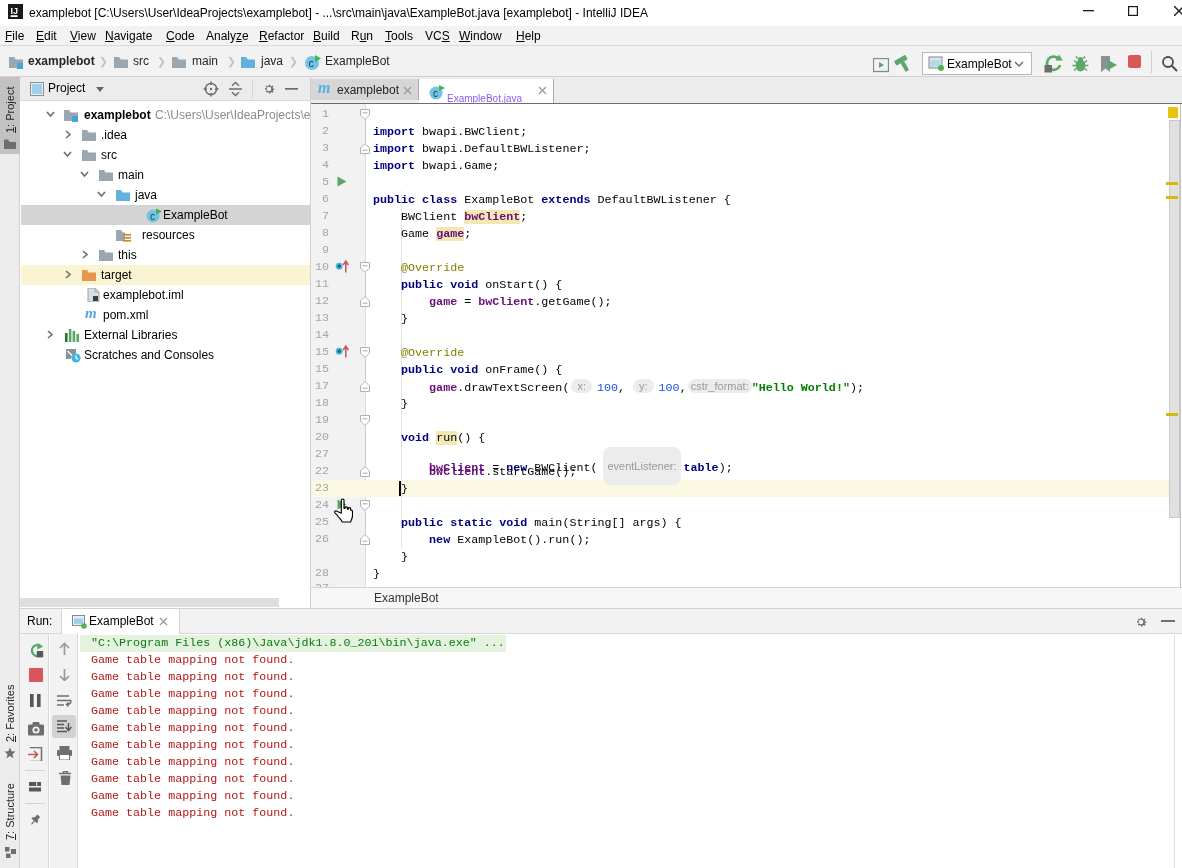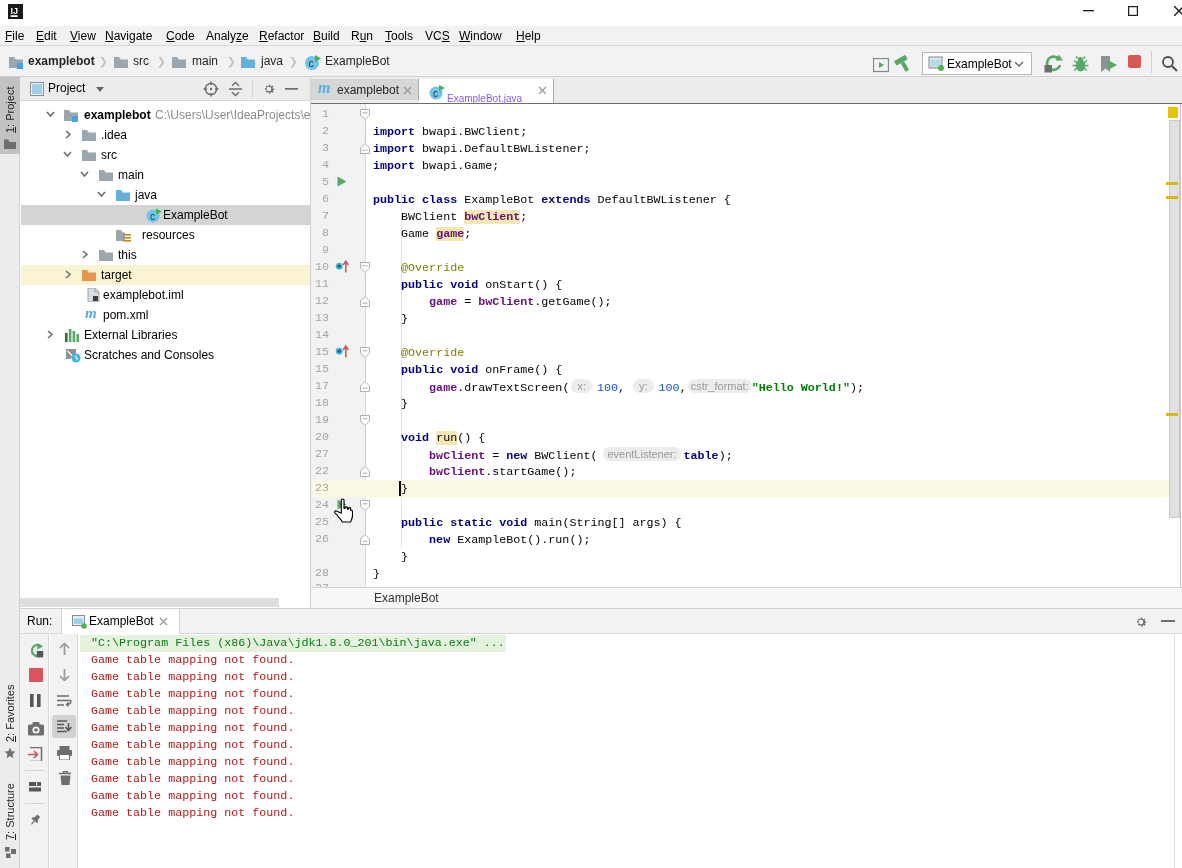--- a/index.html
+++ b/index.html
@@ -31,37 +31,38 @@
   #gutter { left:311px; top:104px; width:54px; height:483px; background:#f2f2f2; }
   #foldline { left:365px; top:104px; width:1px; height:483px; background:#dbdbdb; }
   .ln { position:absolute; left:311px; width:18px; text-align:right; font-family:"Liberation Mono",monospace; font-size:11.7px; color:#a5a5a5; line-height:17px; }
   .cl { position:absolute; left:373px; font-family:"Liberation Mono",monospace; font-size:11.7px; line-height:17px; white-space:pre; color:#000;margin-top:18px; }
   .kw { color:#000080; font-weight:bold; }
   .fld { color:#660e7a; font-weight:bold; }
   .ann { color:#808000; }
   .str { color:#008000; font-weight:bold; }
   .num { color:#1750eb; }
   .hlt { background:#f3e7b2; }
-  .pill { display:inline-block; background:#ececec; color:#999; font-family:"Liberation Sans",sans-serif; font-size:11px; border-radius:8px; padding:0 4px; line-height:14px; vertical-align:0.5px; }
+  .pill { display:inline-block; background:#ececec; color:#999; font-family:"Liberation Sans",sans-serif; font-size:11px; border-radius:8px; padding:12px 4px; line-height:14px; vertical-align:0.5px; }
   
   #ebread { left:311px; top:587px; width:871px; height:21px; background:#f7f7f7; border-top:1px solid #d4d4d4; }
   
   #runpanel { left:20px; top:608px; width:1162px; height:260px; background:#fff; border-top:1px solid #d1d1d1; }
   #runheader { left:20px; top:609px; width:1162px; height:25px; background:#f2f2f2; border-bottom:1px solid #d8d8d8; }
   .conline { position:absolute; left:91px; font-family:"Liberation Mono",monospace; font-size:11.7px; line-height:17px; white-space:pre; }
   .red { color:#b21818; }
 </style>
 </head>
 <body>
 <div class="abs" id="titlebar">
   <svg class="abs" style="left:8px;top:4px" width="15" height="15" viewBox="0 0 15 15">
       <rect x="0" y="0" width="15" height="15" fill="#1a1a1a"></rect>
       <text x="2.6" y="9.5" font-family="Liberation Sans" font-size="9" font-weight="bold" fill="#fff">IJ</text>
       <rect x="2.6" y="11.2" width="7" height="1.8" fill="#fff"></rect>
     </svg>
+  <div class="abs" id="title-text">examplebot [C:\Users\User\IdeaProjects\examplebot] - ...\src\main\java\ExampleBot.java [examplebot] - IntelliJ IDEA</div>
   <svg class="abs" style="left:1083px;top:10px" width="11" height="2">
       <rect width="11" height="1.3" fill="#1a1a1a"></rect>
     </svg>
   <svg class="abs" style="left:1128px;top:6px" width="10" height="10">
       <rect x="0.5" y="0.5" width="9" height="9" fill="none" stroke="#1a1a1a" stroke-width="1.4"></rect>
     </svg>
   <svg class="abs" style="left:1174px;top:6px" width="10" height="10">
       <path d="M0 0 L10 10 M10 0 L0 10" stroke="#1a1a1a" stroke-width="1.4"></path>
     </svg>
 </div>

